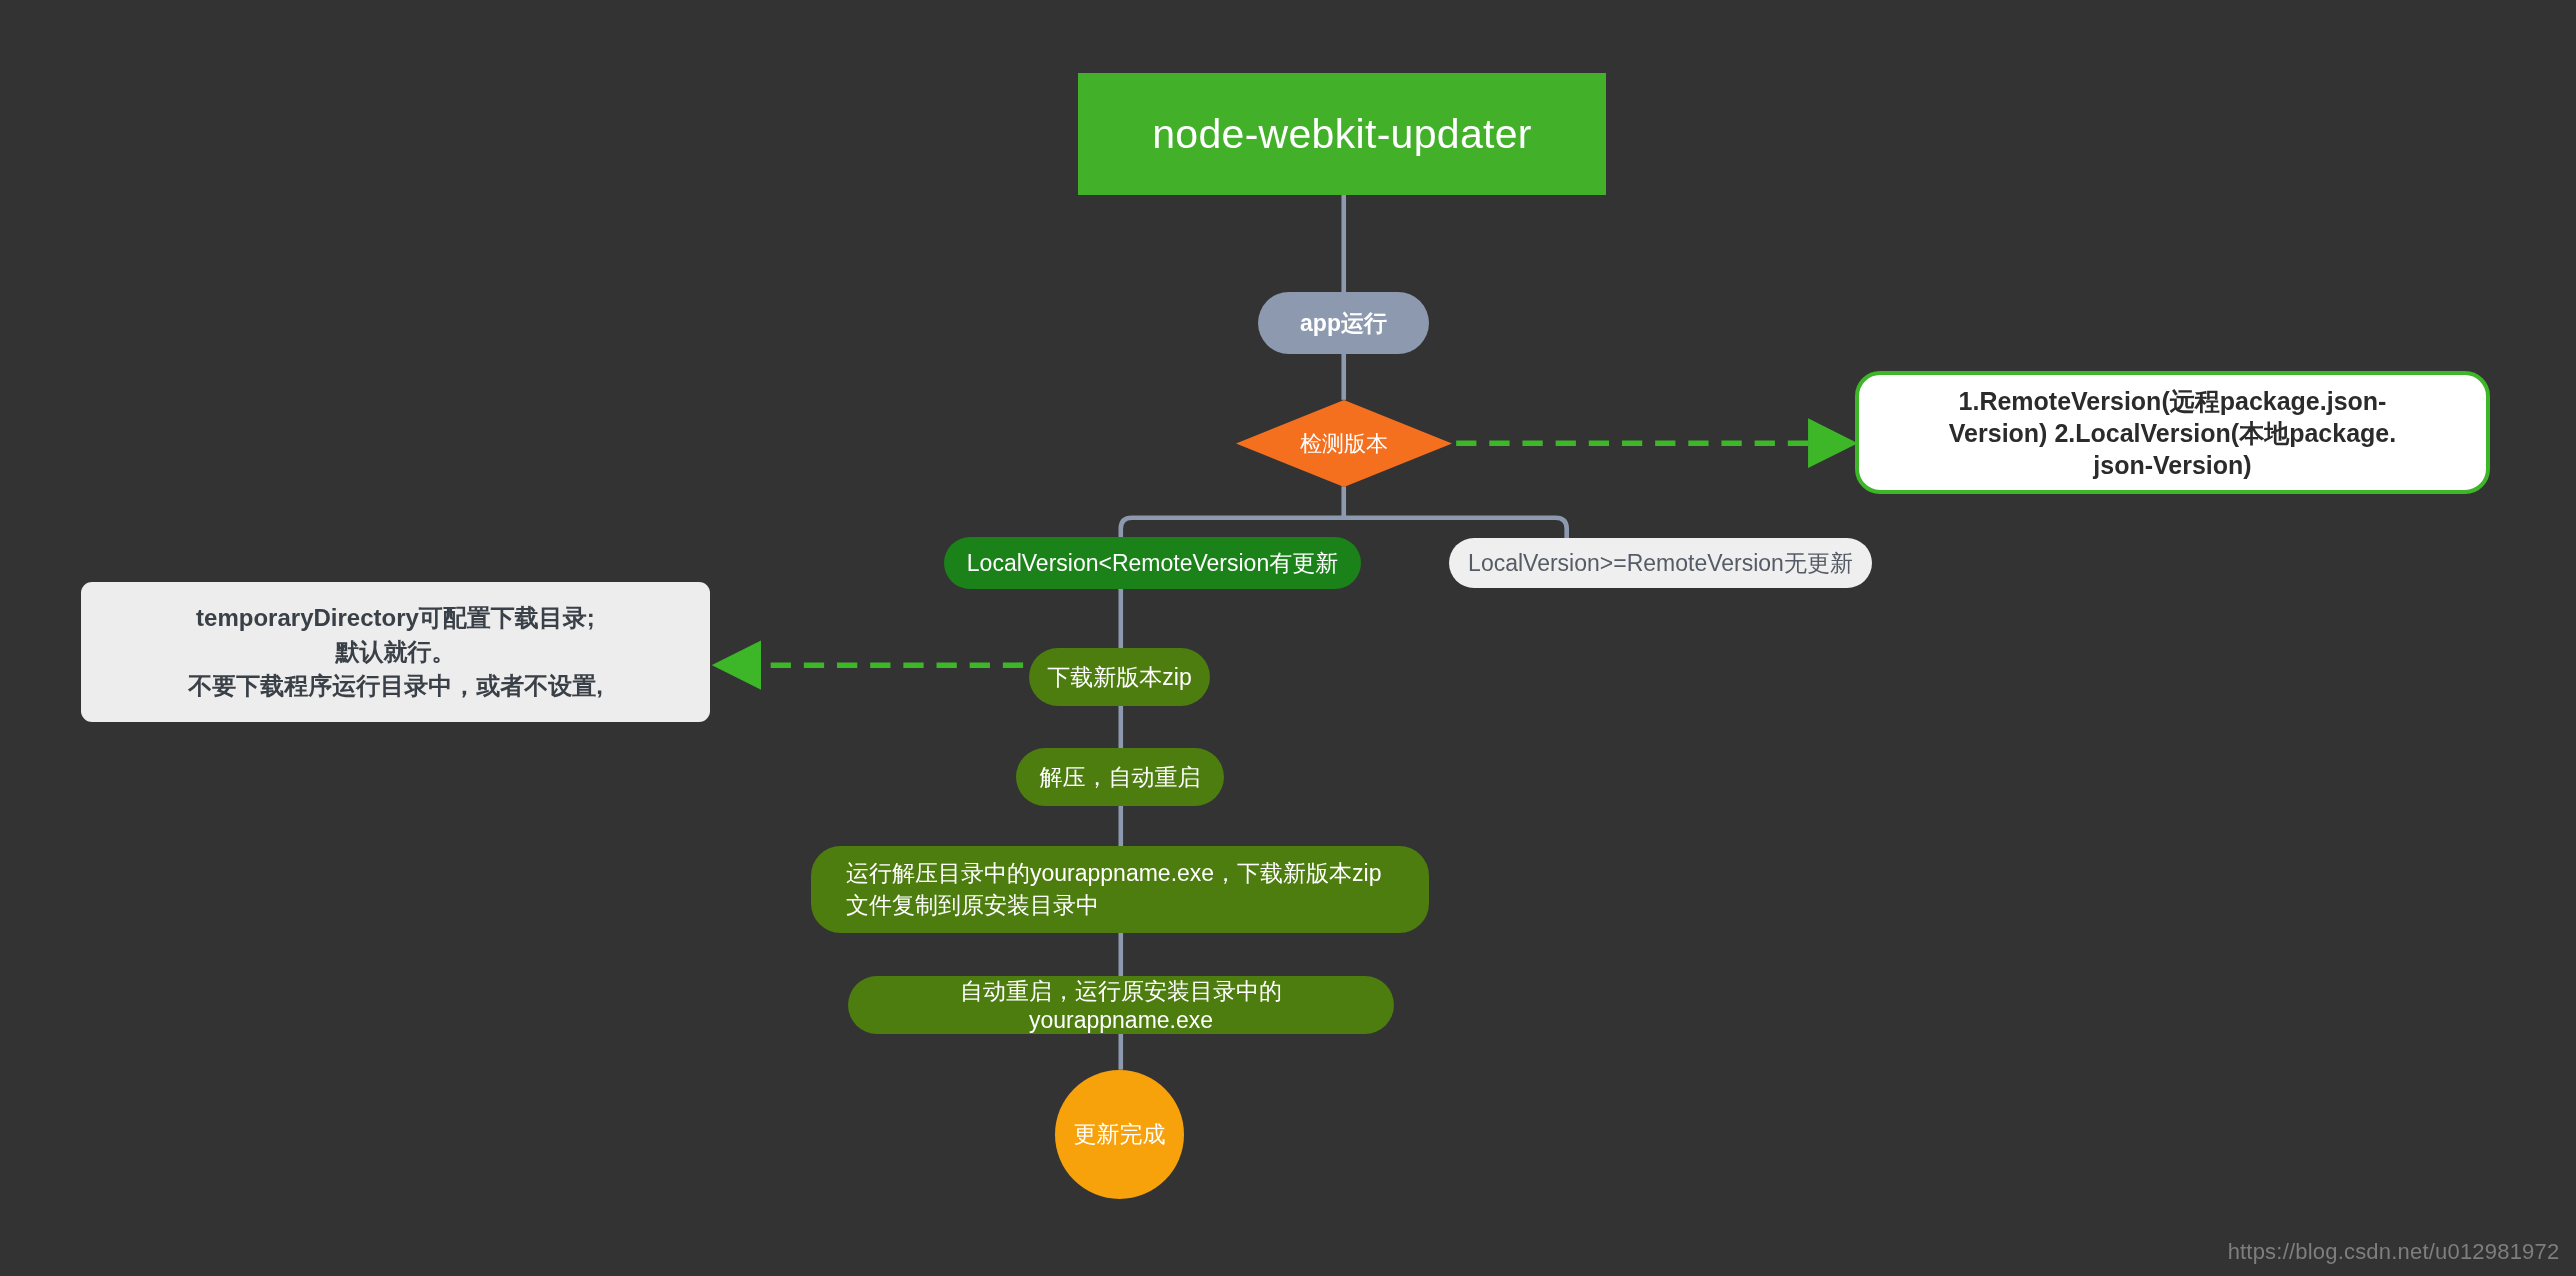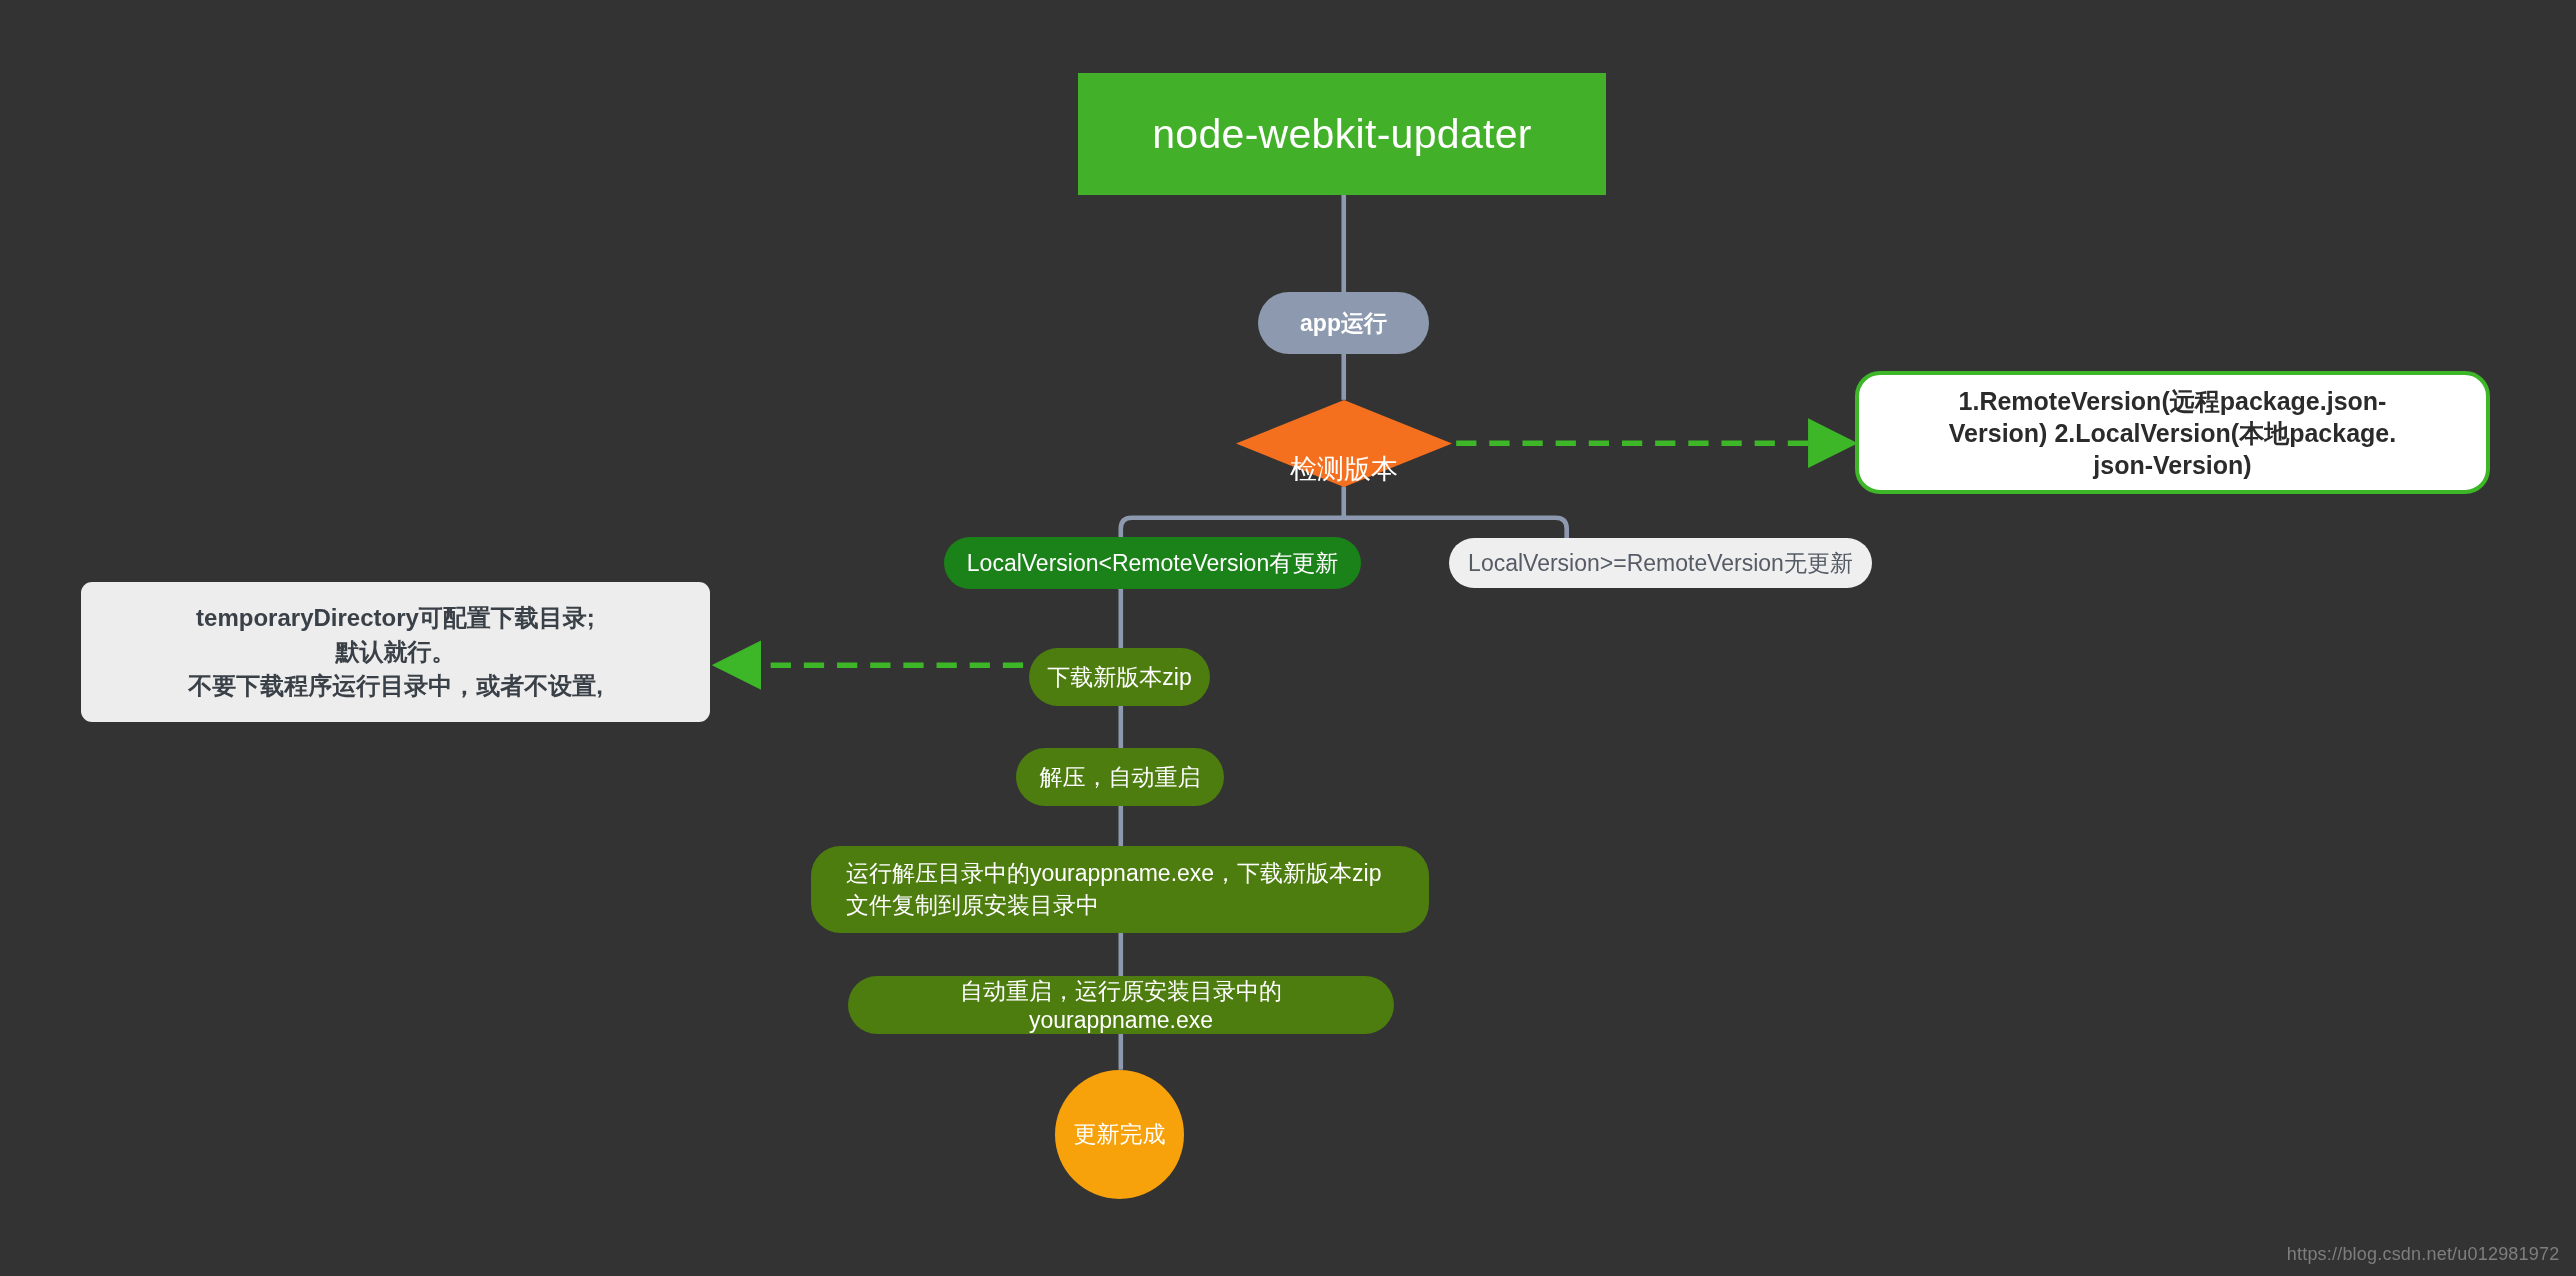--- a/index.html
+++ b/index.html
@@ -61,23 +61,22 @@
     font-weight: bold;
   }
 
   
   #decision-node {
     left: 1236px;
     top: 400px;
     width: 216px;
     height: 87px;
     color: #FFFFFF;
-    font-size: 27px;
+    font-size: 22px;
     font-weight: 400;
-    align-items: flex-end;
   }
   #decision-node .diamond-bg {
     position: absolute;
     left: 0; top: 0;
     width: 100%; height: 100%;
     background: #F4701F;
     clip-path: polygon(50% 0%, 100% 50%, 50% 100%, 0% 50%);
   }
   #decision-node .diamond-label {
     position: relative;
@@ -188,21 +187,21 @@
     color: #FFFFFF;
     font-size: 23px;
   }
 
   
   #watermark {
     position: absolute;
     right: 16.6px;
     bottom: 11px;
     color: #7E7E7E;
-    font-size: 18px;
+    font-size: 22px;
     letter-spacing: 0.2px;
     font-family: "Liberation Sans", "DejaVu Sans", sans-serif;
     margin-left: 24px;
   }
 </style>
 </head>
 <body>
 
 <div id="canvas">
 

